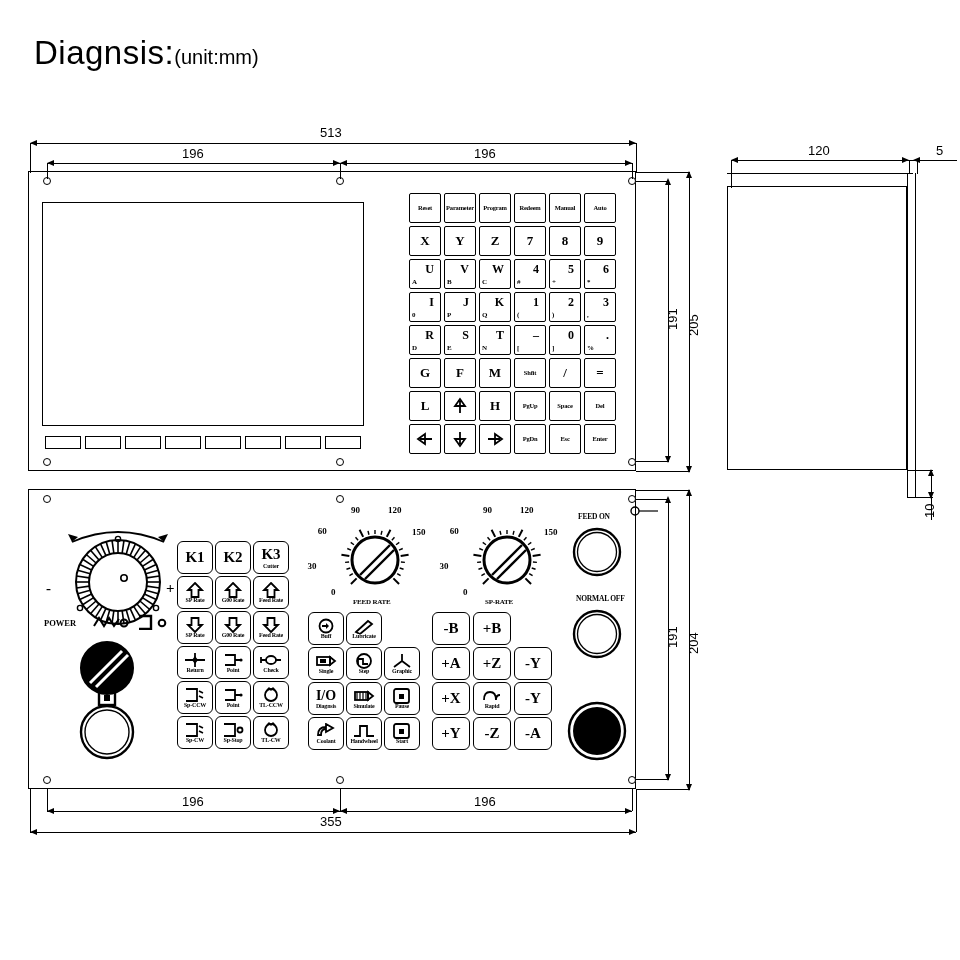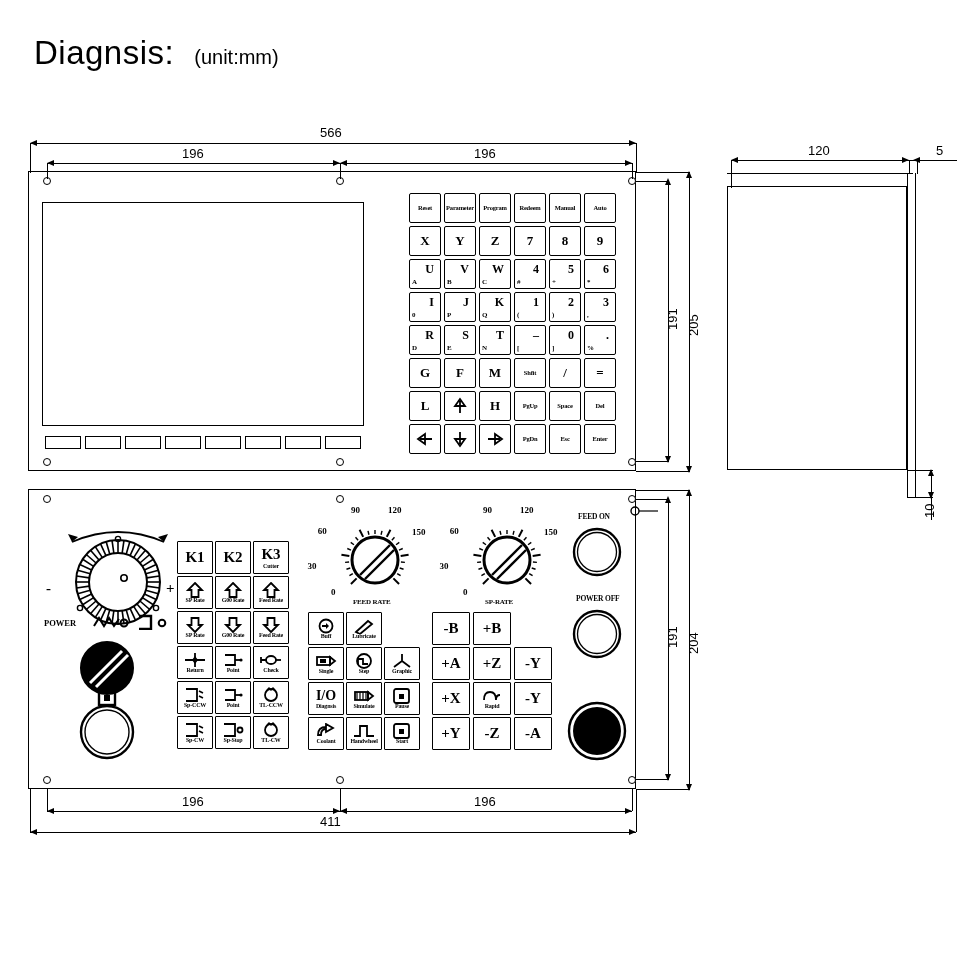--- a/index.html
+++ b/index.html
@@ -2,21 +2,21 @@
 <html><head>
 <meta charset="utf-8">
 <style>
   html,body{margin:0;padding:0;background:#fff;}
   body{width:960px;height:960px;position:relative;overflow:hidden;
        font-family:"Liberation Serif",serif;color:#000;}
   .page{position:absolute;inset:0;}
   
   #title-block{position:absolute;left:34px;top:34px;white-space:nowrap;}
   #title-block .main{font-family:"Liberation Sans",sans-serif;font-size:33px;letter-spacing:.5px;}
-  #title-block .unit{font-family:"Liberation Sans",sans-serif;font-size:20px;margin-left:20px;}
+  #title-block .unit{font-family:"Liberation Sans",sans-serif;font-size:20px;margin-left:0;}
 
   
   .ln{position:absolute;background:#000;}
   .h1{height:1px;}  .v1{width:1px;}
   .box{position:absolute;border:1px solid #000;box-sizing:border-box;}
   .dim-txt{position:absolute;font-family:"Liberation Sans",sans-serif;font-size:13px;
            color:#000;white-space:nowrap;}
   .dim-txt.vert{transform:rotate(-90deg);transform-origin:left top;}
   .hole{position:absolute;width:8px;height:8px;border:1.4px solid #000;border-radius:50%;
         box-sizing:border-box;background:#fff;}
@@ -32,21 +32,21 @@
        font-family:"Liberation Serif",serif;font-weight:bold;overflow:hidden;}
   .key .big{font-size:13px;}
   .key .sm{font-size:6.5px;letter-spacing:-.2px;line-height:1;}
   .key .sub{position:absolute;left:2px;bottom:2px;font-size:7px;}
   .key .supr{position:absolute;right:6px;top:2px;font-size:12px;}
   .keypair{position:relative;width:100%;height:100%;}
 
   
   .pkey{position:absolute;border:1.6px solid #000;box-sizing:border-box;background:#fff;
         display:flex;flex-direction:column;align-items:center;justify-content:center;
-        border-radius:1px;overflow:hidden;}
+        border-radius:6px;overflow:hidden;}
   .pkey .cap{font-family:"Liberation Serif",serif;font-weight:bold;font-size:6px;
              line-height:1;letter-spacing:-.2px;white-space:nowrap;}
   .pkey .icn{display:flex;align-items:center;justify-content:center;height:15px;}
   .pkey .lbl{font-family:"Liberation Serif",serif;font-weight:bold;font-size:15px;}
   .pkey .lbl2{font-family:"Liberation Serif",serif;font-weight:bold;font-size:14px;}
 
   .cap-ctr{position:absolute;font-family:"Liberation Serif",serif;font-weight:bold;
            font-size:7px;white-space:nowrap;letter-spacing:-.2px;}
   .dial-num{position:absolute;font-family:"Liberation Serif",serif;font-weight:bold;font-size:9px;}
   .pwr-lbl{position:absolute;font-family:"Liberation Serif",serif;font-weight:bold;
@@ -292,21 +292,21 @@
       <div class="key" style="left: 584px; top: 424px; width: 32px; height: 30px;">
         <span class="sm">Enter</span>
       </div>
     </div>
 
   <div class="ln h1" style="left:30px;top:143px;width:606px;"></div>
   <div class="arrow ar-l" style="left:30px;top:140px;"></div>
   <div class="arrow ar-r" style="left:629px;top:140px;"></div>
   <div class="ln v1" style="left:30px;top:143px;height:30px;"></div>
   <div class="ln v1" style="left:636px;top:143px;height:30px;"></div>
-  <div class="dim-txt" style="left:320px;top:125px;">566</div>
+  <div class="dim-txt" style="left:320px;top:125px;">513</div>
 
   <div class="ln h1" style="left:47px;top:163px;width:293px;"></div>
   <div class="arrow ar-l" style="left:47px;top:160px;"></div>
   <div class="arrow ar-r" style="left:333px;top:160px;"></div>
   <div class="ln h1" style="left:340px;top:163px;width:292px;"></div>
   <div class="arrow ar-l" style="left:340px;top:160px;"></div>
   <div class="arrow ar-r" style="left:625px;top:160px;"></div>
   <div class="ln v1" style="left:47px;top:163px;height:16px;"></div>
   <div class="ln v1" style="left:340px;top:163px;height:16px;"></div>
   <div class="ln v1" style="left:632px;top:163px;height:16px;"></div>
@@ -795,21 +795,21 @@
       <div class="dial-num" style="left: 519.883px; top: 504.542px;">120</div>
       <div class="dial-num" style="left: 544.113px; top: 526.887px;">150</div>
       <div class="cap-ctr" style="left: 485px; top: 598px;">SP-RATE</div>
     </div>
 
   <div class="pwr-lbl" style="left:578px;top:512px;">FEED ON</div>
   <svg width="54" height="54" style="position:absolute;left:570px;top:525px;">
     <circle cx="27" cy="27" r="23" fill="none" stroke="#000" stroke-width="2.4"></circle>
     <circle cx="27" cy="27" r="19.5" fill="none" stroke="#000" stroke-width="1.3"></circle>
   </svg>
-  <div class="pwr-lbl" style="left:576px;top:594px;">POWER OFF</div>
+  <div class="pwr-lbl" style="left:576px;top:594px;">NORMAL OFF</div>
   <svg width="54" height="54" style="position:absolute;left:570px;top:607px;">
     <circle cx="27" cy="27" r="23" fill="none" stroke="#000" stroke-width="2.4"></circle>
     <circle cx="27" cy="27" r="19.5" fill="none" stroke="#000" stroke-width="1.3"></circle>
   </svg>
   <svg width="62" height="62" style="position:absolute;left:566px;top:700px;">
     <circle cx="31" cy="31" r="28" fill="none" stroke="#000" stroke-width="2.4"></circle>
     <circle cx="31" cy="31" r="24" fill="#000"></circle>
   </svg>
   <svg width="30" height="16" style="position:absolute;left:628px;top:503px;">
     <circle cx="7" cy="8" r="4" fill="none" stroke="#000" stroke-width="1.4"></circle>
@@ -840,15 +840,15 @@
   <div class="arrow ar-l" style="left:340px;top:808px;"></div>
   <div class="arrow ar-r" style="left:625px;top:808px;"></div>
   <div class="dim-txt" style="left:182px;top:794px;">196</div>
   <div class="dim-txt" style="left:474px;top:794px;">196</div>
 
   <div class="ln v1" style="left:30px;top:789px;height:43px;"></div>
   <div class="ln v1" style="left:636px;top:789px;height:43px;"></div>
   <div class="ln h1" style="left:30px;top:832px;width:606px;"></div>
   <div class="arrow ar-l" style="left:30px;top:829px;"></div>
   <div class="arrow ar-r" style="left:629px;top:829px;"></div>
-  <div class="dim-txt" style="left:320px;top:814px;">411</div>
+  <div class="dim-txt" style="left:320px;top:814px;">355</div>
 
 </div>
 
 </body></html>

